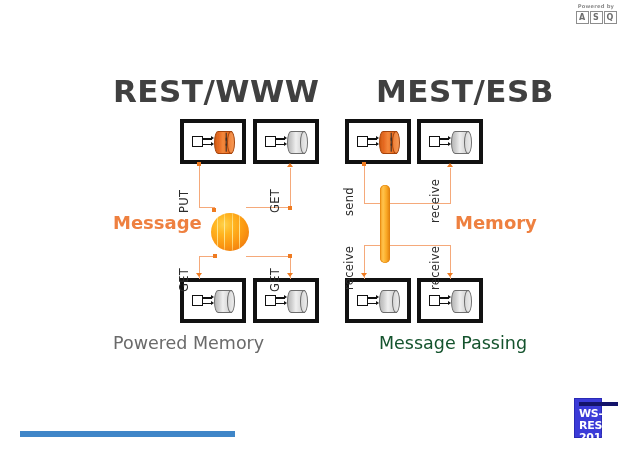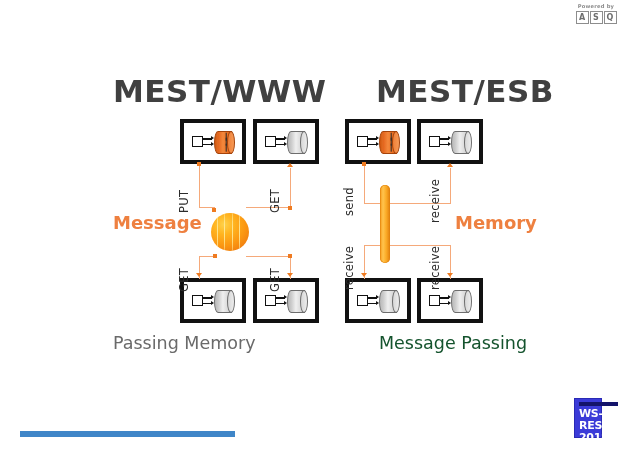--- a/index.html
+++ b/index.html
@@ -340,21 +340,21 @@
 
 <div id="asq-badge">
   <div class="powered">Powered by</div>
   <div class="letters">
     <span>A</span>
     <span>S</span>
     <span>Q</span>
   </div>
 </div>
 
-<div class="column-title" id="title-rest">MEST/WWW</div>
+<div class="column-title" id="title-rest">REST/WWW</div>
 <div class="column-title" id="title-mest">MEST/ESB</div>
 
 <div class="node-box" style="left:180px; top:119px;">
   <div class="node-glyph">
     <span class="sq"></span>
     <span class="conn up"></span>
     <span class="conn down"></span>
     <span class="tip up"></span>
     <span class="tip down"></span>
     <span class="cyl orange">
@@ -534,21 +534,21 @@
 
 <span class="verb" style="left:356px; top:202px;">send</span>
 <span class="verb" style="left:442px; top:209px;">receive</span>
 <span class="verb" style="left:356px; top:276px;">receive</span>
 <span class="verb" style="left:442px; top:276px;">receive</span>
 
 <div id="queue-bar"></div>
 
 <div class="accent-label" id="label-queue">Memory</div>
 
-<div class="caption" id="caption-shared">Passing Memory</div>
+<div class="caption" id="caption-shared">Powered Memory</div>
 <div class="caption" id="caption-message">Message Passing</div>
 
 <div id="blue-rule"></div>
 
 <div id="wsrest-logo">
   <div class="topbar"></div>
   <div class="l1">WS-REST</div>
   <div class="l2row">
     <span class="l2">2018</span>
     <span class="target"></span>

